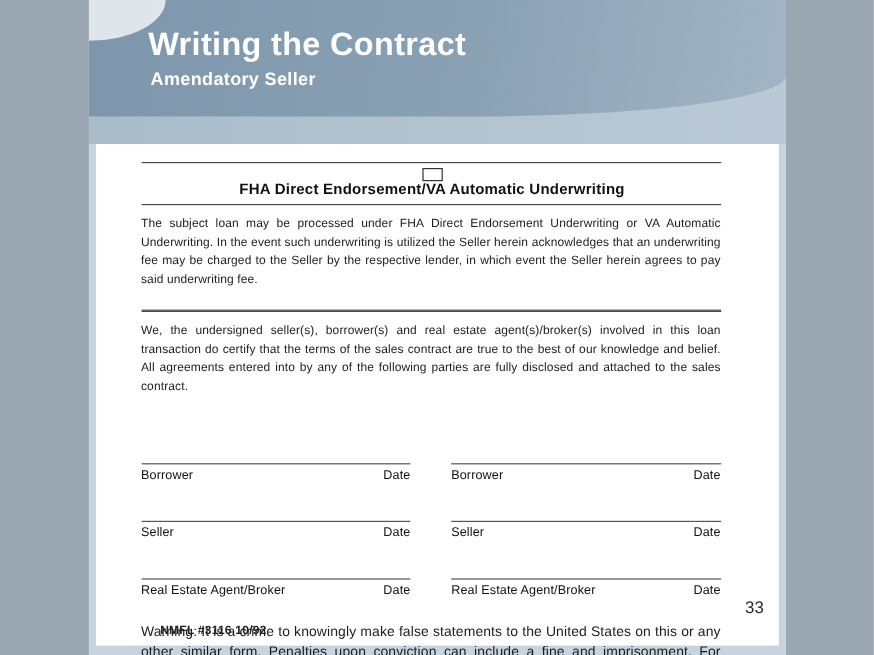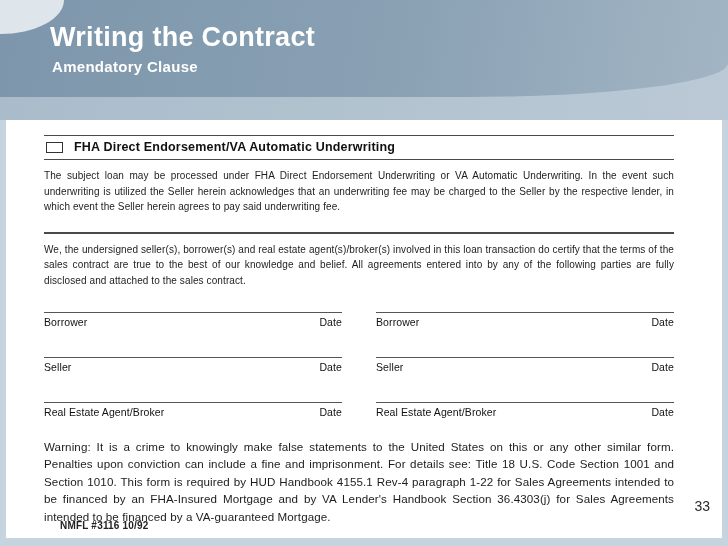--- a/index.html
+++ b/index.html
@@ -1,17 +1,17 @@
 <!DOCTYPE html>
 <html><head>
 <meta charset="utf-8">
 <style>
   html,body{margin:0;padding:0;background:#9aa7b2;}
   .slide{
-    position:relative;width:728px;height:546px;margin:0 auto;
+    position:relative;width:581px;height:546px;margin:0 auto;
     background:#c6d4df;overflow:hidden;
     font-family:"Liberation Sans",sans-serif;
   }
   
   .header-band{
     position:absolute;top:0;left:0;right:0;height:120px;
     background:linear-gradient(90deg,#aabccA,#bac9d5);
   }
   .header-main{
     position:absolute;top:0;left:0;right:0;height:97px;
@@ -33,41 +33,42 @@
   }
   
   .content{
     position:absolute;top:120px;left:6px;right:6px;bottom:8px;
     background:#ffffff;
     padding:15px 48px 0 38px;box-sizing:border-box;
     color:#1a1a1a;
   }
   .rule{border-top:1px solid #4a4a4a;height:0;}
   .section-heading-row{
-    display:flex;align-items:center;gap:11px;
+    display:flex;align-items:center;
     padding:4px 0 5px 2px;
+    flex-direction:column;
   }
   .checkbox{
     width:15px;height:9px;border:1.5px solid #333;flex:0 0 auto;
     background:#fff;
   }
   .section-heading{
     font-size:12.5px;font-weight:bold;color:#111;letter-spacing:.2px;
   }
   .body-text{
     margin:8px 0 17px 0;
     font-size:10px;line-height:1.55;text-align:justify;
     letter-spacing:.1px;color:#1c1c1c;
   }
   
   .sig-grid{
     display:grid;grid-template-columns:1fr 1fr;column-gap:34px;
     margin-top:24px;
   }
-  .sig-row{margin-bottom:29px;}
+  .sig-row{margin-bottom:29px;margin-top:32px;}
   .sig-row:last-child{margin-bottom:0;}
   .sig-line{border-top:1px solid #555;height:0;}
   .sig-labels{
     display:flex;justify-content:space-between;
     font-size:10.5px;color:#111;padding-top:3px;letter-spacing:.1px;
   }
   
   .warning{
     margin:20px 0 0 0;
     font-size:11.6px;line-height:1.5;text-align:justify;
@@ -86,21 +87,21 @@
 </style>
 </head>
 <body>
 
 <div class="slide">
 
   <div class="header-band"></div>
   <div class="header-main"></div>
   <div class="corner-wedge"></div>
   <div class="title">Writing the Contract</div>
-  <div class="subtitle">Amendatory Clause</div>
+  <div class="subtitle">Amendatory Seller</div>
 
   <div class="content">
 
     <div class="rule"></div>
     <div class="section-heading-row">
       <span class="checkbox"></span>
       <span class="section-heading">FHA Direct Endorsement/VA Automatic Underwriting</span>
     </div>
     <div class="rule"></div>
     <p class="body-text">The subject loan may be processed under FHA Direct Endorsement Underwriting or VA Automatic Underwriting. In the event such underwriting is utilized the Seller herein acknowledges that an underwriting fee may be charged to the Seller by the respective lender, in which event the Seller herein agrees to pay said underwriting fee.</p>

